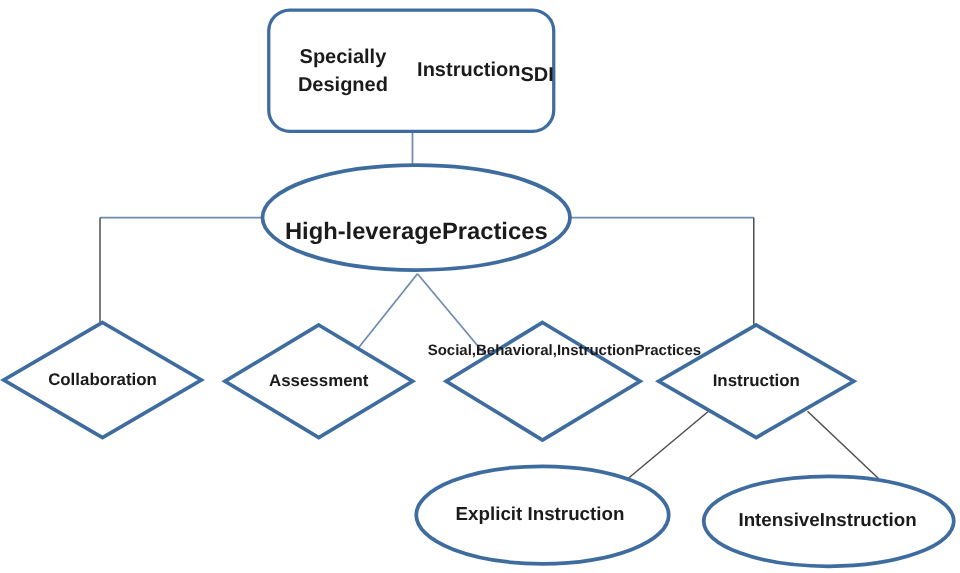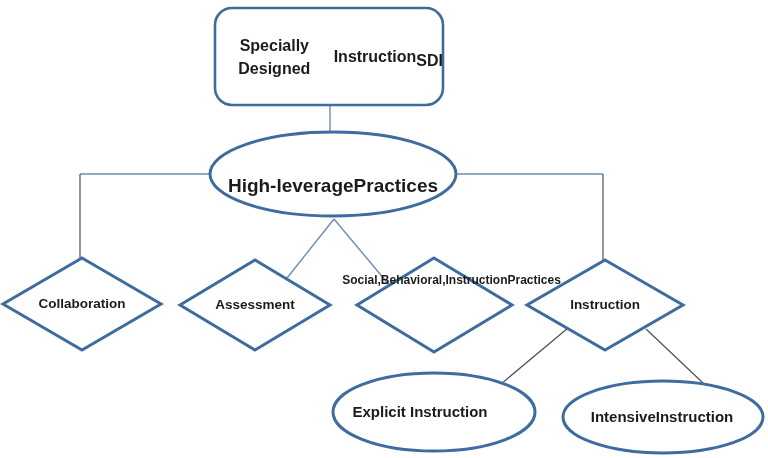--- a/index.html
+++ b/index.html
@@ -66,21 +66,21 @@
     left: 404px; top: 272px; width: 95px; height: 66px;
     align-items: flex-start;
     text-align: center;
     font-size: 12px; line-height: 16.5px;
   }
   .label-instruction {
     left: 527px; top: 260px; width: 156px; height: 90px;
     font-size: 13.5px;
   }
   .label-explicit {
-    left: 320px; top: 373px; width: 200px; height: 78px;
+    left: 332px; top: 373px; width: 200px; height: 78px;
     font-size: 15px;
   }
   .label-intensive {
     left: 562px; top: 381px; width: 200px; height: 72px;
     font-size: 15px; line-height: 20px;
   }
 </style>
 </head>
 <body>
 

